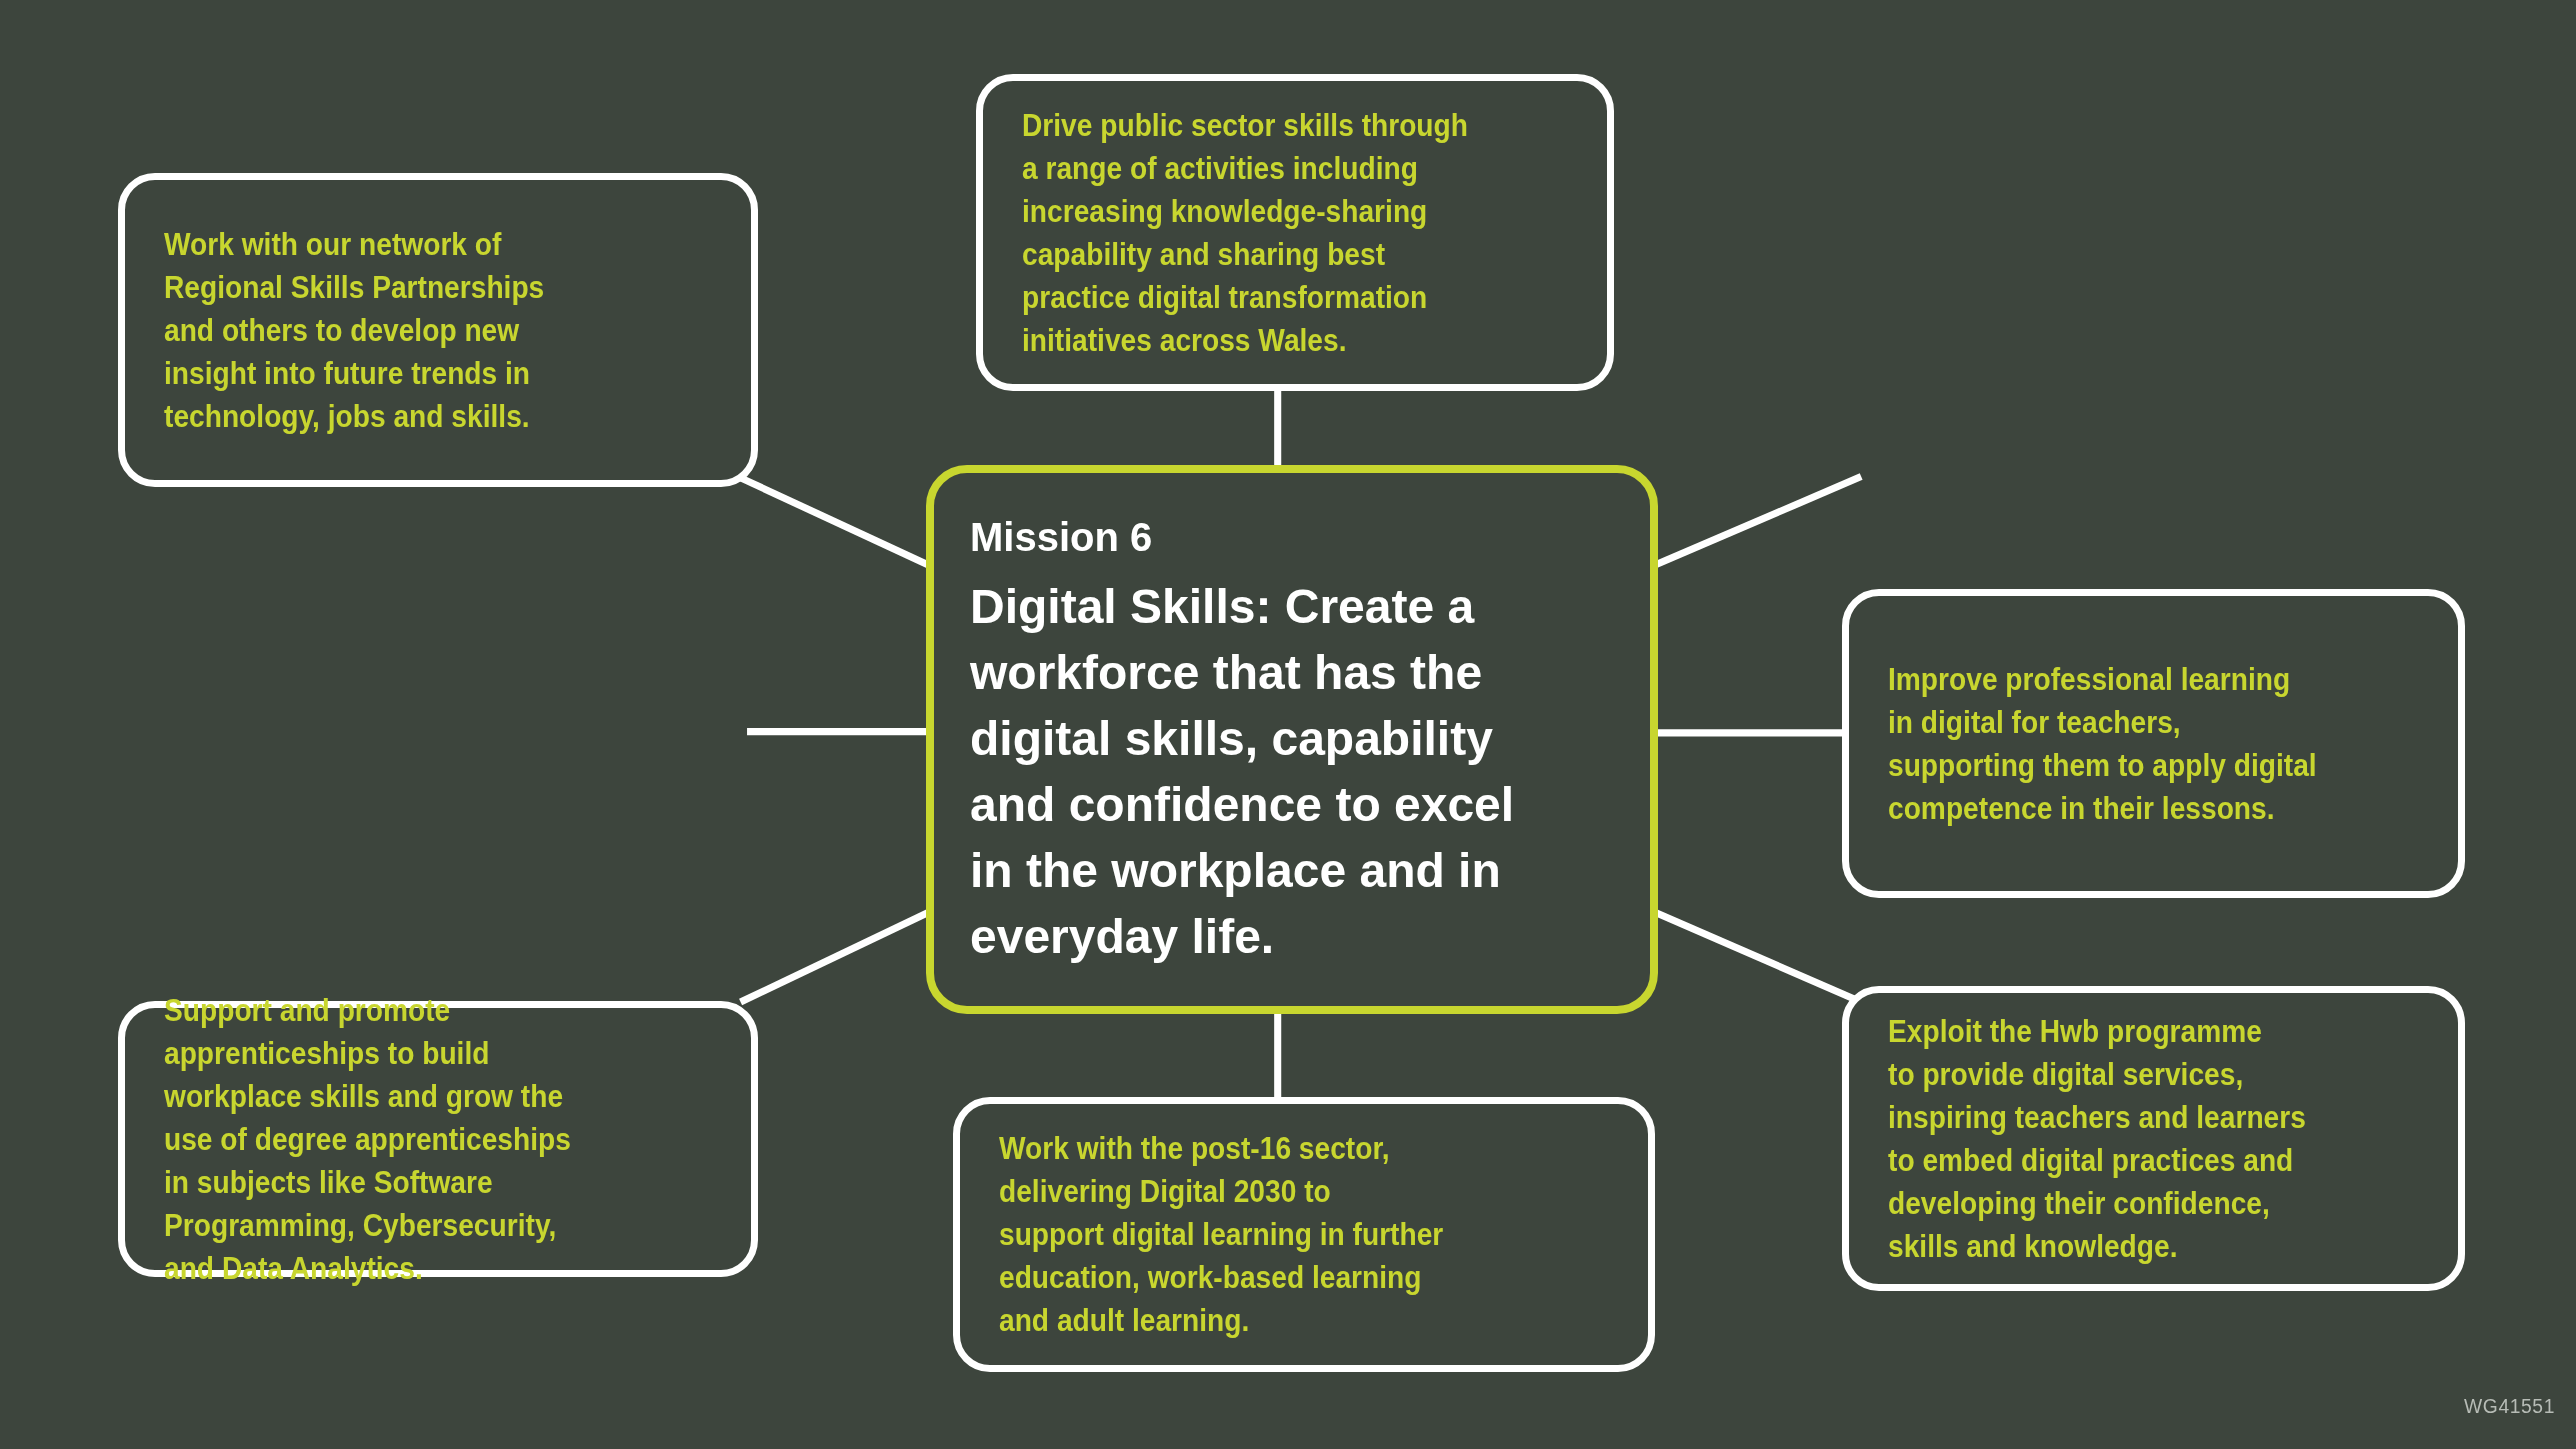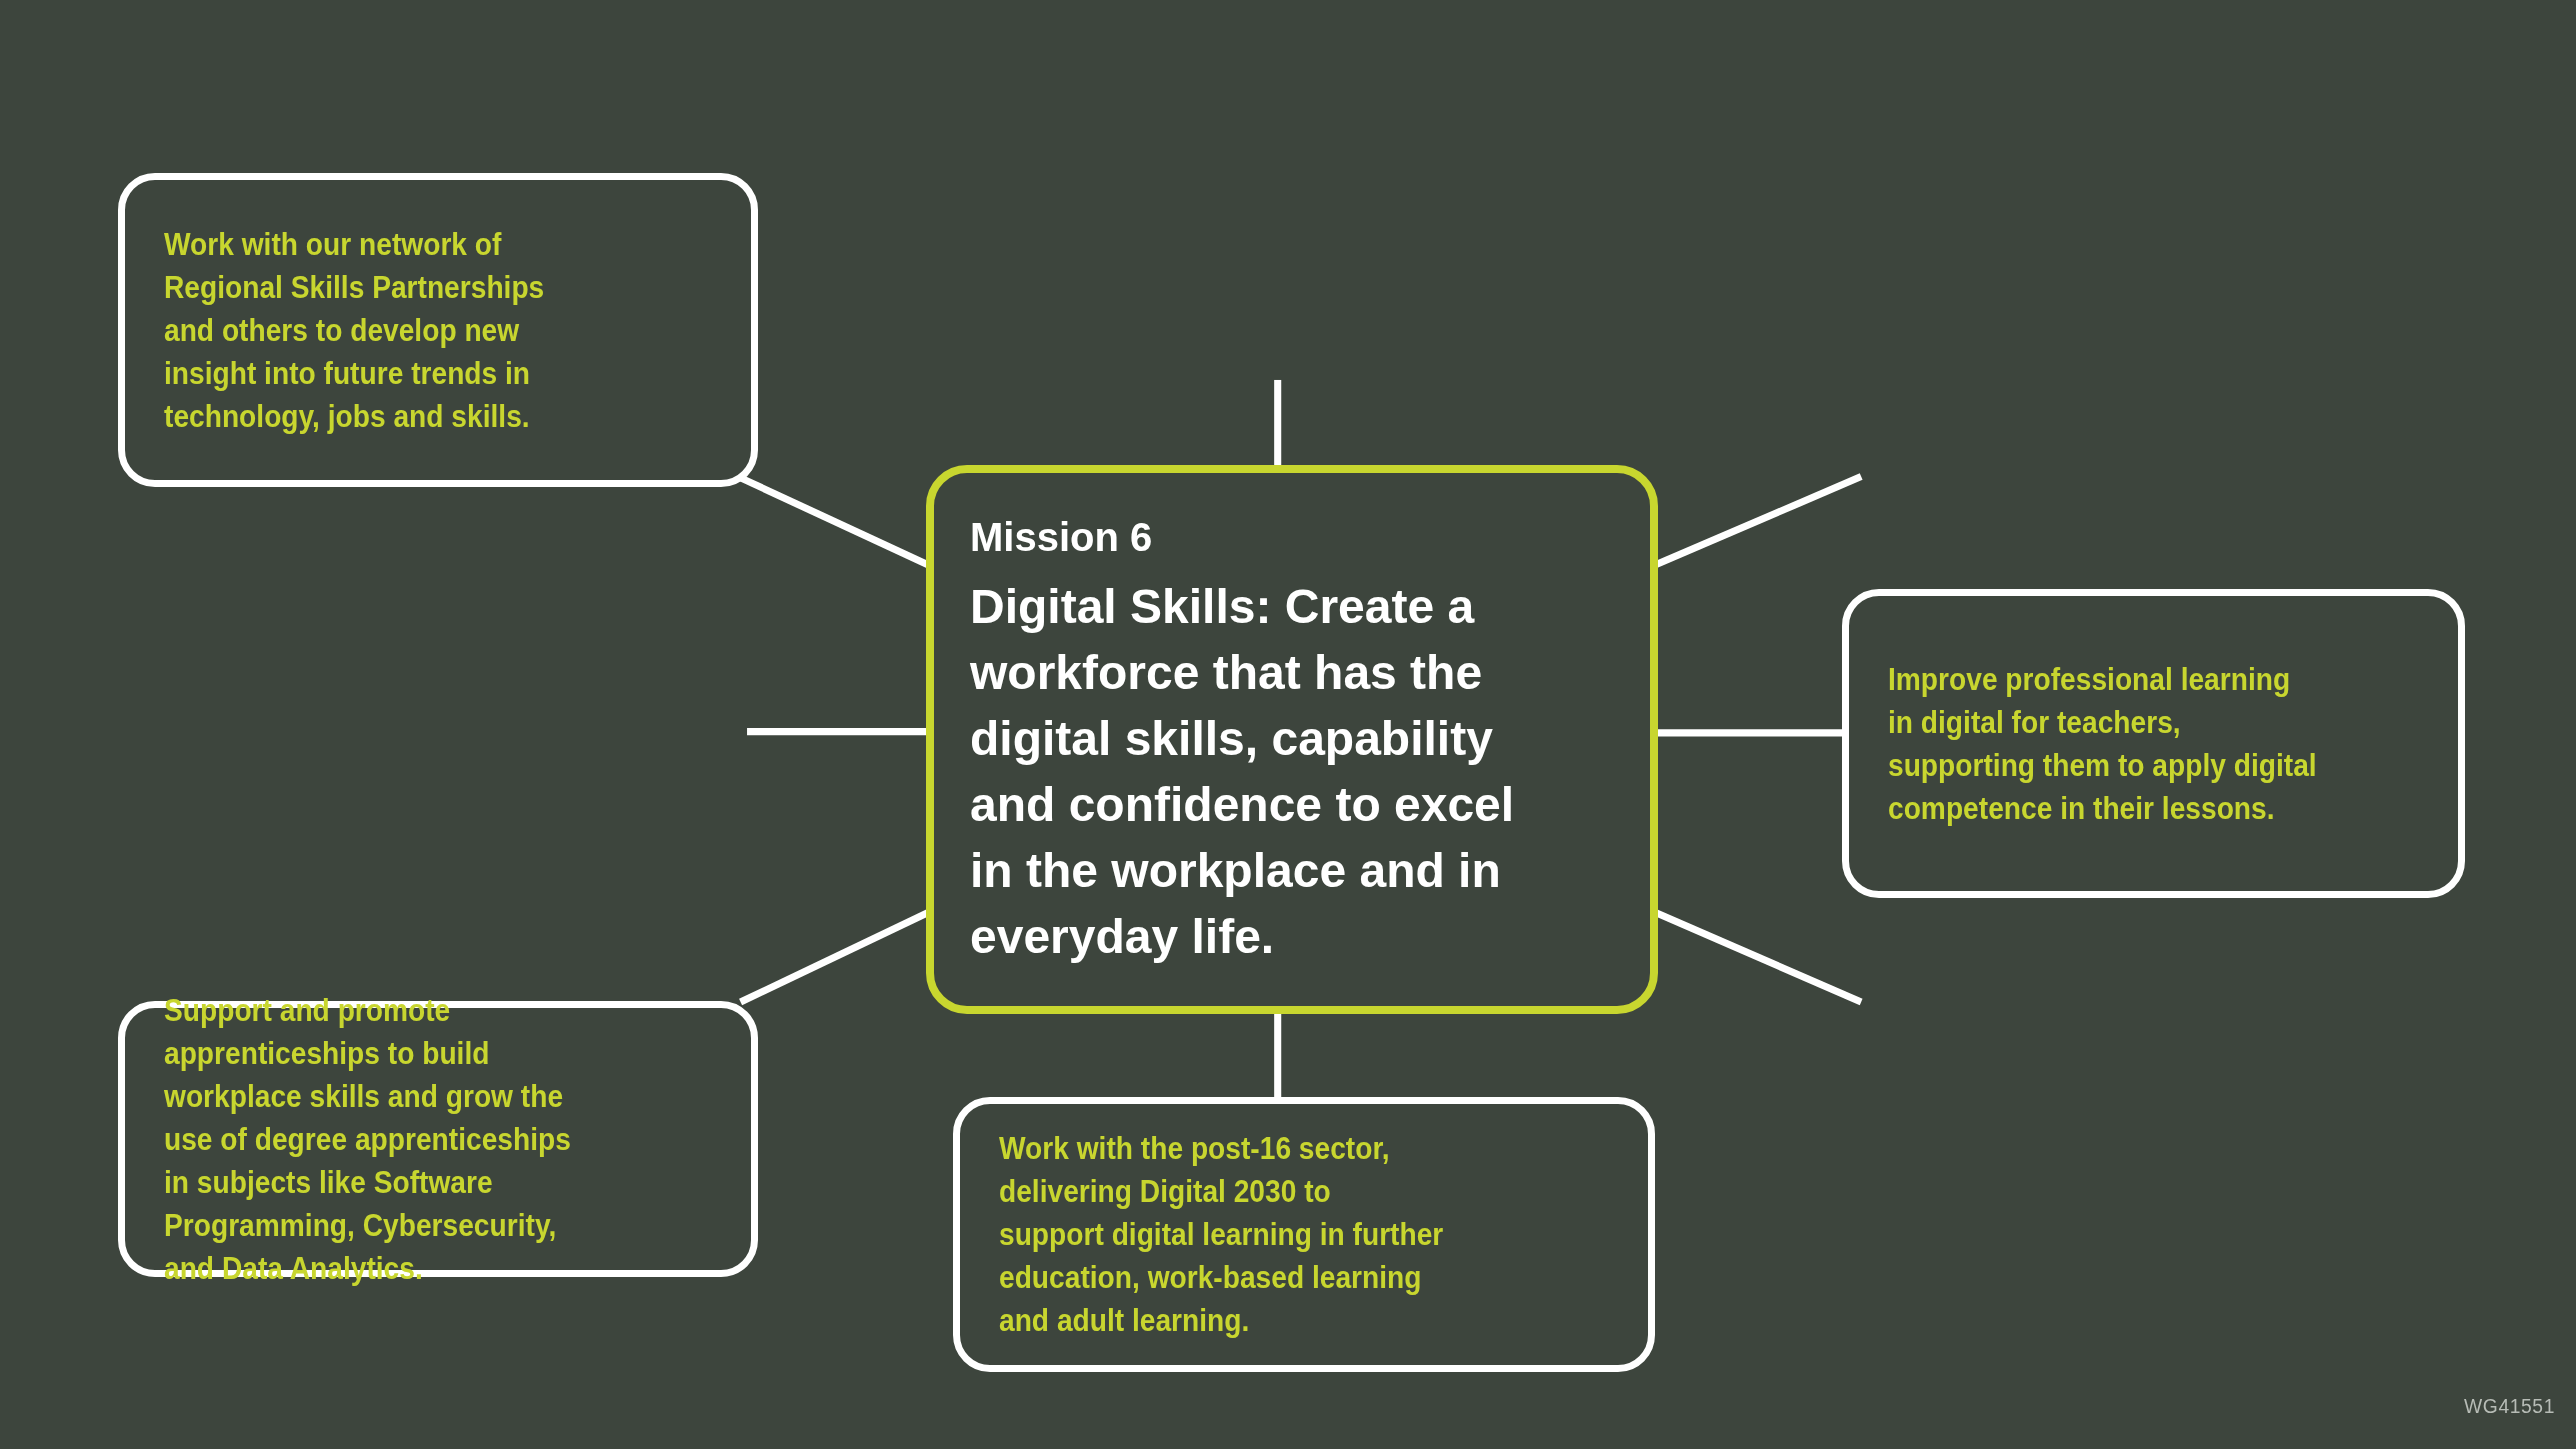--- a/index.html
+++ b/index.html
@@ -65,20 +65,28 @@
   </svg>
 
   <div class="node" style="left:118px;top:173px;width:640px;height:314px;">
     <div class="txt">Work with our network of
 Regional Skills Partnerships
 and others to develop new
 insight into future trends in
 technology, jobs and skills.</div>
   </div>
 
+  <div class="node" style="left:976px;top:74px;width:638px;height:317px;">
+    <div class="txt">Drive public sector skills through
+a range of activities including
+increasing knowledge-sharing
+capability and sharing best
+practice digital transformation
+initiatives across Wales.</div>
+  </div>
 
 
 
   <div class="node" style="left:1842px;top:589px;width:623px;height:309px;">
     <div class="txt">Improve professional learning
 in digital for teachers,
 supporting them to apply digital
 competence in their lessons.</div>
   </div>
 
@@ -93,20 +101,28 @@
   </div>
 
   <div class="node" style="left:953px;top:1097px;width:702px;height:275px;">
     <div class="txt">Work with the post-16 sector,
 delivering Digital 2030 to
 support digital learning in further
 education, work-based learning
 and adult learning.</div>
   </div>
 
+  <div class="node" style="left:1842px;top:986px;width:623px;height:305px;">
+    <div class="txt">Exploit the Hwb programme
+to provide digital services,
+inspiring teachers and learners
+to embed digital practices and
+developing their confidence,
+skills and knowledge.</div>
+  </div>
 
   <div class="mission" style="left:926px;top:465px;width:732px;height:549px;">
     <div class="mission-title">Mission 6</div>
     <div class="mission-desc">Digital Skills: Create a
 workforce that has the
 digital skills, capability
 and confidence to excel
 in the workplace and in
 everyday life.</div>
   </div>

